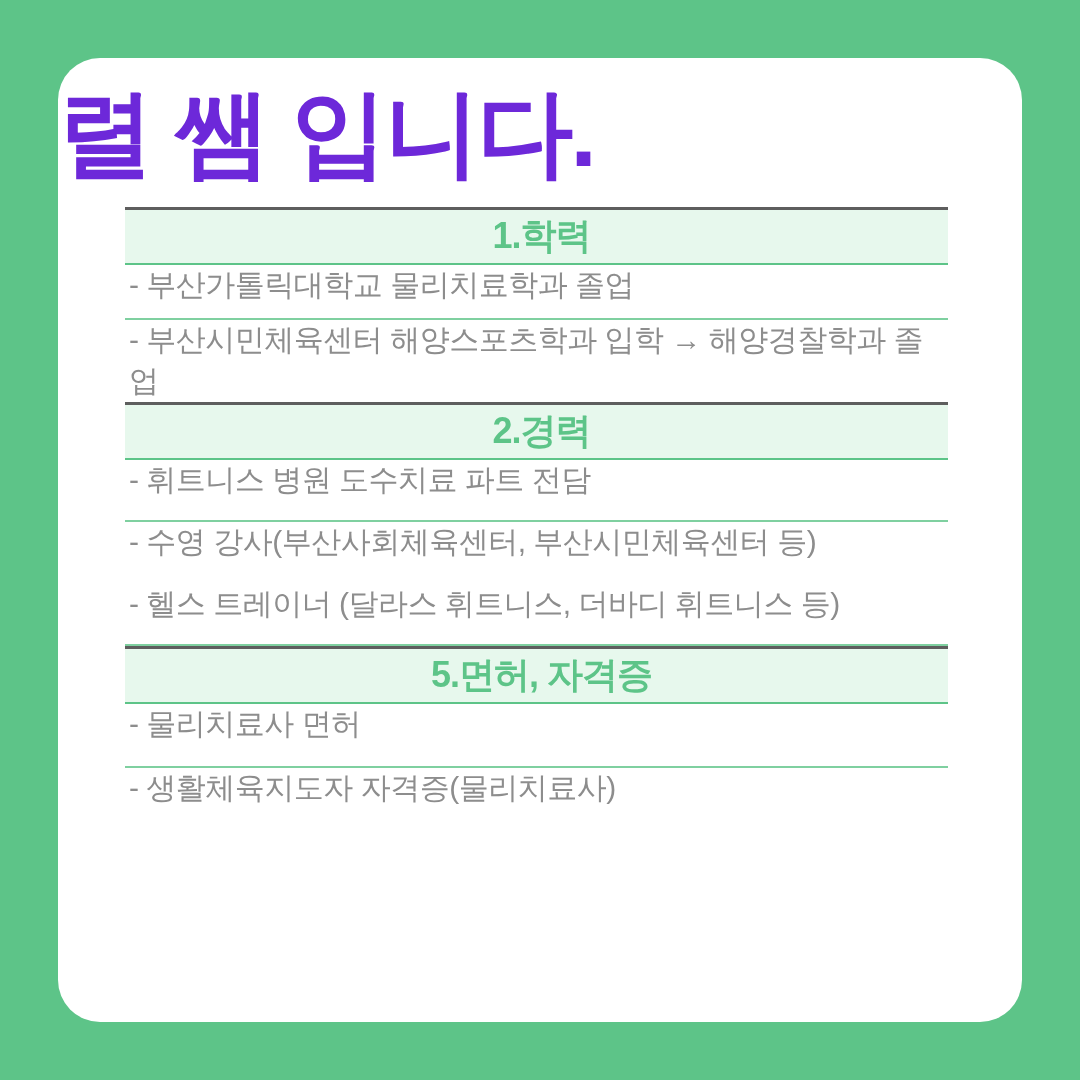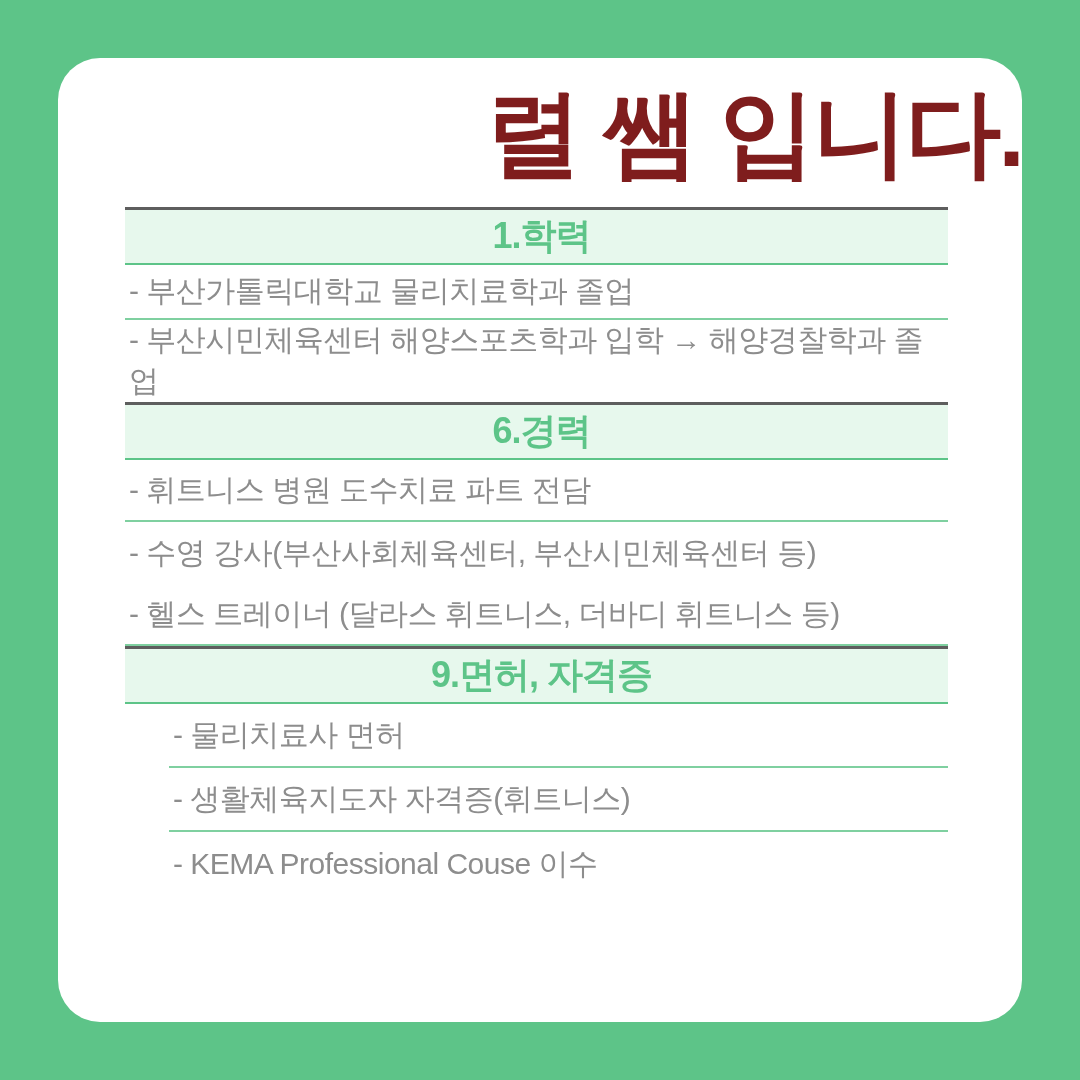--- a/index.html
+++ b/index.html
@@ -15,26 +15,26 @@
   }
   .card {
     position: absolute;
     left: 58px; top: 58px;
     width: 964px; height: 964px;
     background: #ffffff;
     border-radius: 42px;
   }
   .title {
     margin-top: 22px;
-    text-align: right;
+    text-align: left;
     font-size: 96px;
     line-height: 1.1;
     font-weight: 900;
     letter-spacing: -3px;
-    color: #7f1d1d;
+    color: #6d28d9;
   }
   .resume-table {
     position: absolute;
     left: 67px; top: 149px;
     width: 823px;
   }
   .section-header {
     display: flex;
     align-items: center;
     min-height: 58px;
@@ -43,31 +43,31 @@
     border-top: 3px solid #5e5e5e;
     border-bottom: 2px solid #5dc488;
     color: #5dc488;
     font-size: 36px;
     font-weight: 800;
     letter-spacing: -1px;
     justify-content: center;
   }
   .item-row {
     display: flex;
-    align-items: center;
+    align-items: flex-start;
     padding-left: 4px;
     color: #8d8d8d;
     font-size: 30px;
     letter-spacing: -0.5px;
     border-bottom: 2px solid #7fd0a0;
     background: #ffffff;
   }
   .sec-1 .item-row { min-height: 55px; }
   .sec-2 .item-row { min-height: 62px; }
-  .sec-3 .item-row { min-height: 64px; margin-left: 44px; }
+  .sec-3 .item-row { min-height: 64px; }
   .item-row.sec-end { border-bottom: none; }
   .sec-3 .item-row:last-child { border-bottom: none; }
 </style>
 </head>
 <body>
 
 <div class="page">
   <div class="card">
 
     <h1 class="title">렬 쌤 입니다.</h1>
@@ -81,43 +81,40 @@
         <div class="item-row">
           <span>- 부산가톨릭대학교 물리치료학과 졸업</span>
         </div>
         <div class="item-row sec-end">
           <span>- 부산시민체육센터 해양스포츠학과 입학 → 해양경찰학과 졸업</span>
         </div>
       </div>
 
       <div class="section sec-2">
         <div class="section-header">
-          <span>6.경력</span>
+          <span>2.경력</span>
         </div>
         <div class="item-row">
           <span>- 휘트니스 병원 도수치료 파트 전담</span>
         </div>
         <div class="item-row sec-end">
           <span>- 수영 강사(부산사회체육센터, 부산시민체육센터 등)</span>
         </div>
         <div class="item-row">
           <span>- 헬스 트레이너 (달라스 휘트니스, 더바디 휘트니스 등)</span>
         </div>
       </div>
 
       <div class="section sec-3">
         <div class="section-header">
-          <span>9.면허, 자격증</span>
+          <span>5.면허, 자격증</span>
         </div>
         <div class="item-row">
           <span>- 물리치료사 면허</span>
         </div>
         <div class="item-row">
-          <span>- 생활체육지도자 자격증(휘트니스)</span>
-        </div>
-        <div class="item-row">
-          <span>- KEMA Professional Couse 이수</span>
+          <span>- 생활체육지도자 자격증(물리치료사)</span>
         </div>
       </div>
 
     </div>
   </div>
 </div>
 
 </body></html>

